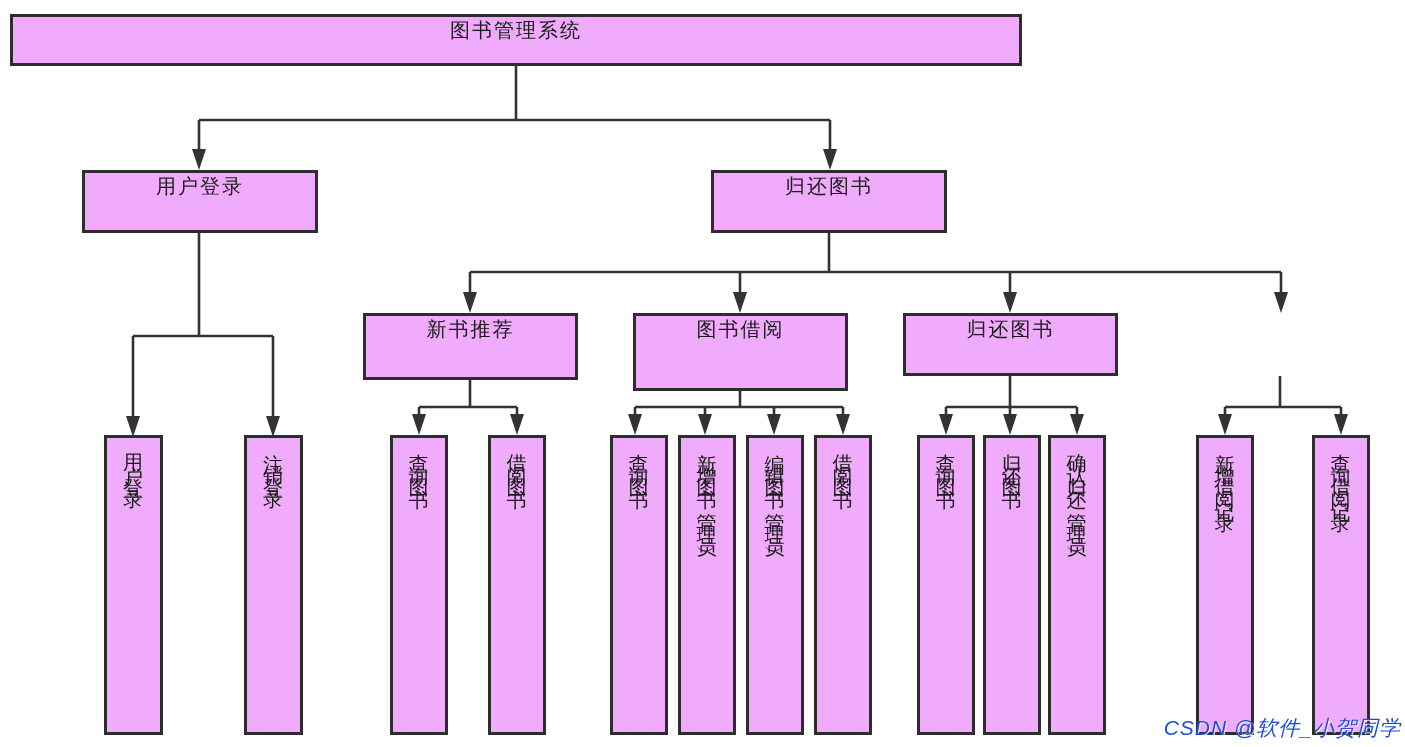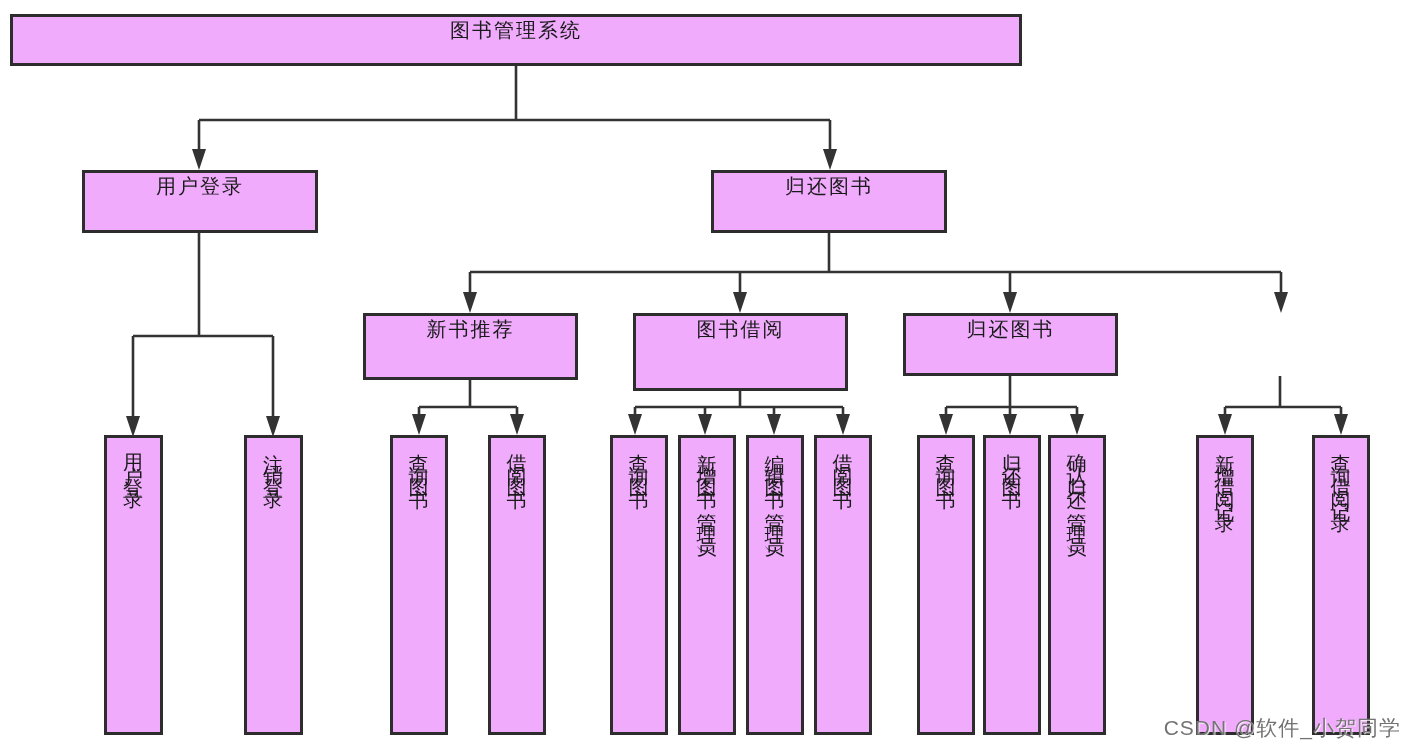--- a/index.html
+++ b/index.html
@@ -38,25 +38,26 @@
     font-size: 20px;
     line-height: 1;
     letter-spacing: 12px;
     white-space: nowrap;
   }
   .watermark {
     position: absolute;
     top: 714px;
     right: 4px;
     font-size: 21px;
-    color: #737373;
+    color: #1d4ed8;
     letter-spacing: 1px;
     text-shadow: 1px 1px 1px rgba(255,255,255,0.9);
     white-space: nowrap;
     z-index: 5;
+    font-style: italic;
   }
 </style>
 </head>
 <body>
 
 <div class="canvas">
 
   <svg class="connectors" width="1405" height="747" viewBox="0 0 1405 747" xmlns="http://www.w3.org/2000/svg">
     <g stroke="#333333" stroke-width="2.6" fill="none">
 

